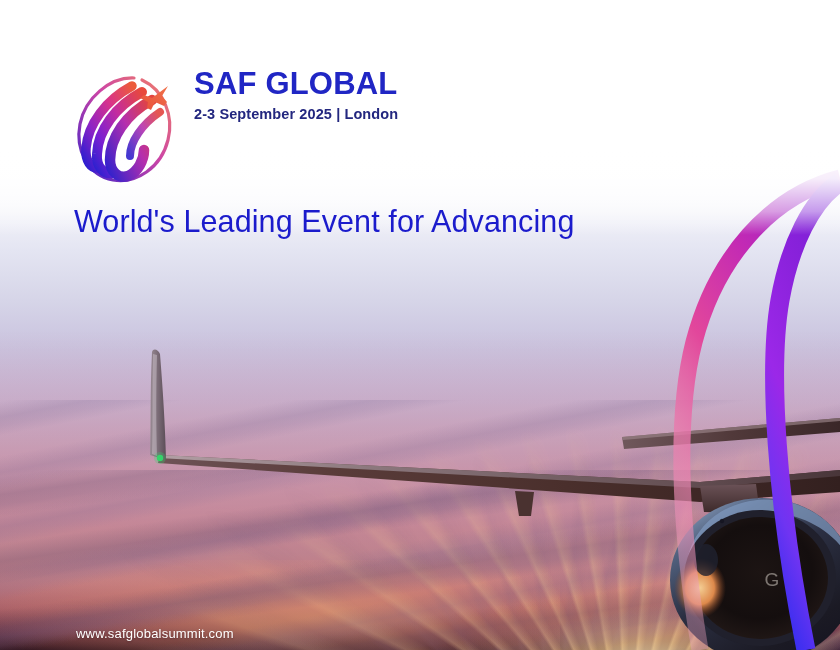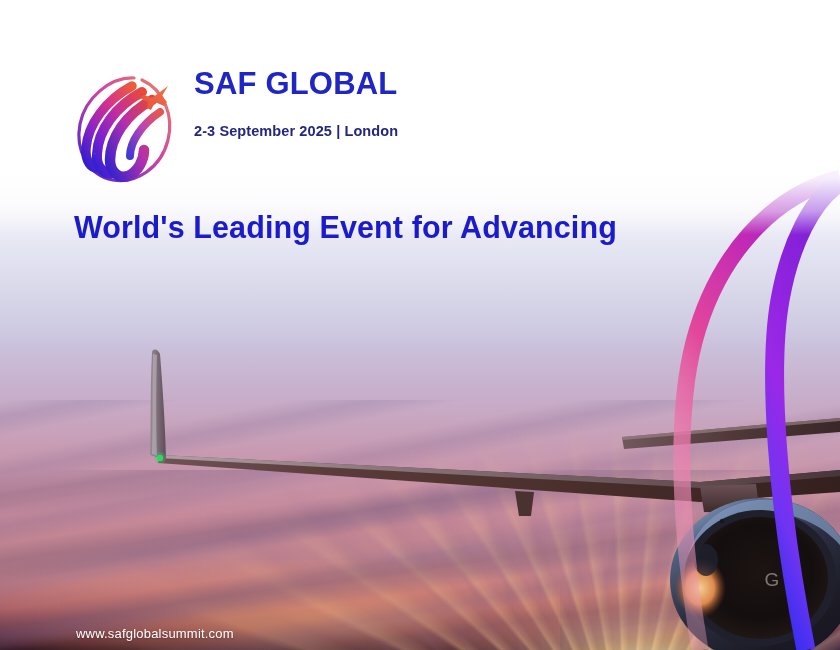--- a/index.html
+++ b/index.html
@@ -141,28 +141,28 @@
   
   .logo-block{position:absolute;left:68px;top:68px;display:flex;}
   .logo-mark{width:112px;height:118px;flex:0 0 auto;}
   .logo-text{margin-left:14px;line-height:1;}
   .logo-line1,.logo-line2{
     font-size:31px;font-weight:bold;color:#2026c4;
     letter-spacing:.2px;white-space:nowrap;
   }
   .logo-line2{margin-top:5px;}
   .logo-sub{
-    margin-top:25px;font-size:14.5px;font-weight:600;color:#23277f;
+    margin-top:8px;font-size:14.5px;font-weight:600;color:#23277f;
     letter-spacing:.1px;white-space:nowrap;
   }
 
   
   .headline{
-    position:absolute;left:74px;top:204px;width:660px;
-    font-size:30.5px;font-weight:bold;color:#1b1bcc;
+    position:absolute;left:74px;top:198px;width:660px;
+    font-size:30.5px;font-weight:normal;color:#1b1bcc;
     line-height:1.52;letter-spacing:.1px;
   }
   .headline-l2{display:block;}
 
   
   .site-url{
     position:absolute;left:76px;top:626px;
     font-size:13px;color:#ffffff;letter-spacing:.2px;
     text-shadow:0 1px 2px rgba(60,20,30,.45);
     text-align:center;

